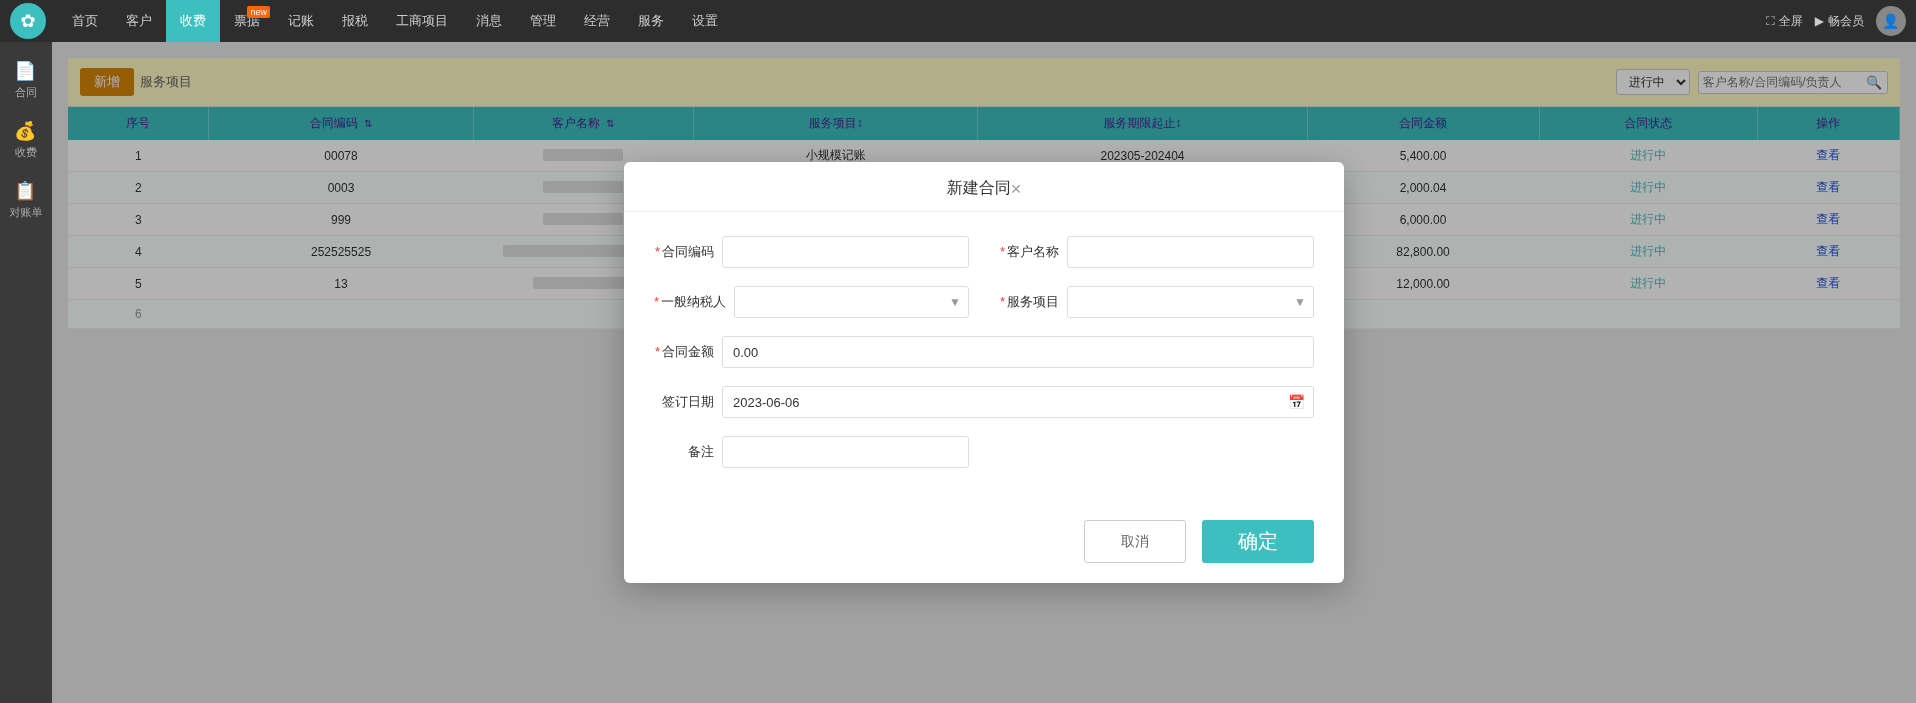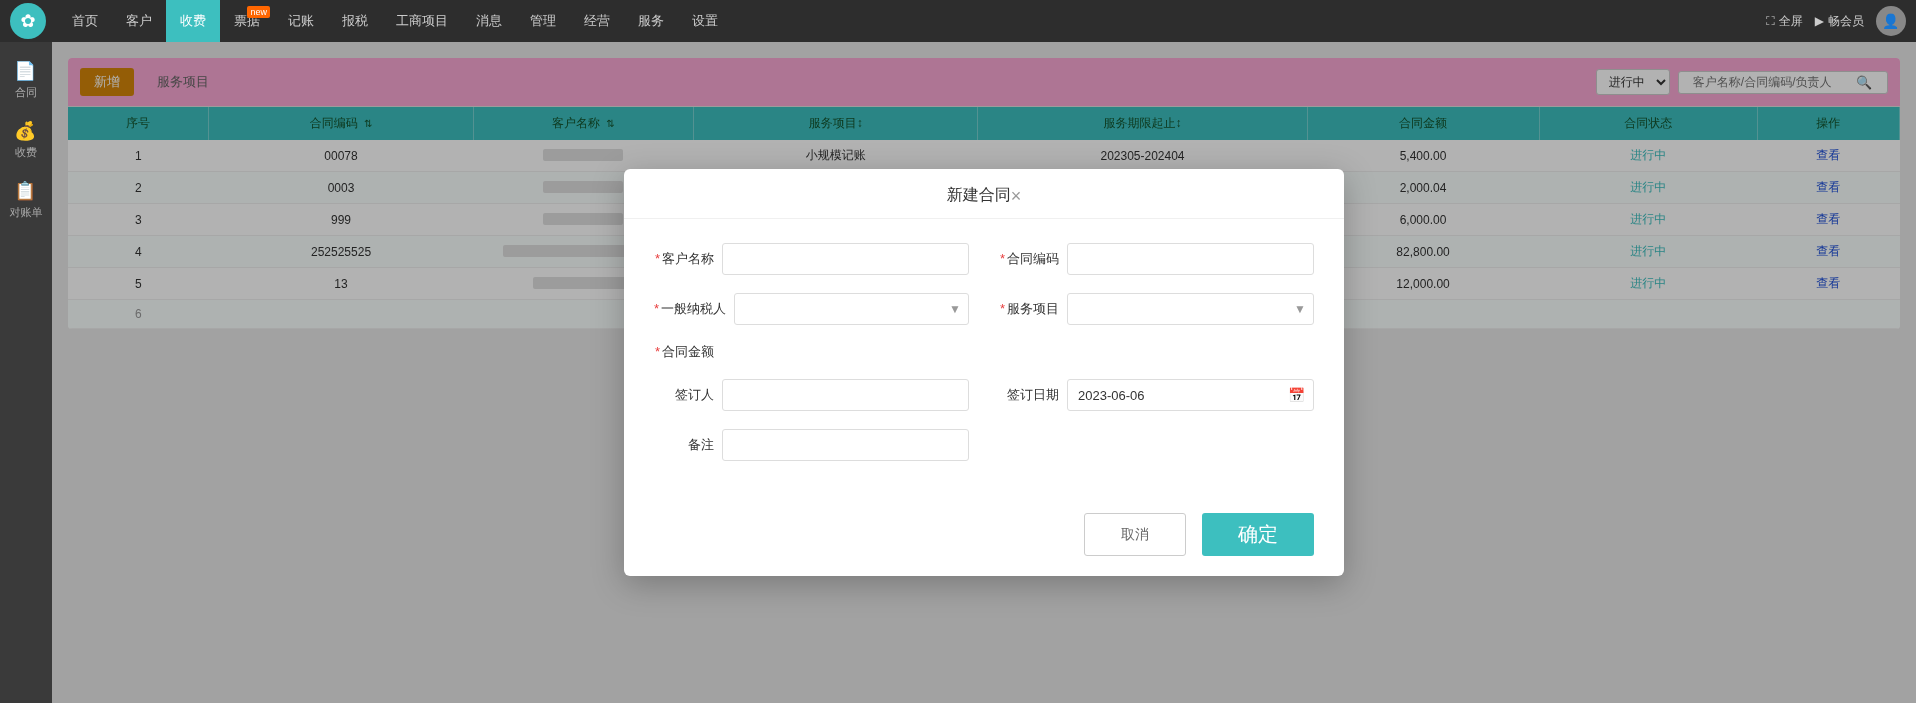--- a/index.html
+++ b/index.html
@@ -51,44 +51,44 @@
     .sidebar-item .sicon { font-size: 18px; }
 
     
     .main { flex: 1; padding: 16px; background: #e8e8e8; position: relative; overflow: hidden; }
 
     
     .contract-area {
       background: white; border-radius: 4px; overflow: hidden;
     }
     .toolbar {
-      display: flex; align-items: center; gap: 23px; padding: 10px 12px;
-      background: #f9a8d4; border-bottom: 1px solid #e0e0e0;
+      display: flex; align-items: center; gap: 6px; padding: 10px 12px;
+      background: #fef9c3; border-bottom: 1px solid #e0e0e0;
     }
     .btn-new {
       background: #d4860a; color: white; border: none; padding: 5px 14px;
       border-radius: 3px; cursor: pointer; font-size: 13px;
     }
     .toolbar-label { color: #666; font-size: 13px; }
     .toolbar-right { margin-left: auto; display: flex; align-items: center; gap: 8px; }
     .status-select {
       border: 1px solid #ccc; border-radius: 3px; padding: 4px 8px;
       font-size: 12px; background: white; color: #333;
     }
     .search-box {
       display: flex; align-items: center;
-      border: 1px solid #ccc; border-radius: 3px; padding: 3px 14px;
+      border: 1px solid #ccc; border-radius: 3px; padding: 3px 4px;
       background: white; gap: 4px;
     }
     .search-box input { border: none; outline: none; font-size: 12px; width: 160px; color: #666; }
 
     
     .contract-table { width: 100%; border-collapse: collapse; }
     .contract-table th {
-      background: #3dbfbf; color: #14532d; padding: 8px 10px;
+      background: #3dbfbf; color: #4c1d95; padding: 8px 10px;
       font-size: 12px; font-weight: normal; text-align: center;
       border-right: 1px solid rgba(255,255,255,0.3);
     }
     .contract-table td {
       padding: 7px 10px; text-align: center; font-size: 12px;
       border-bottom: 1px solid #f0f0f0; color: #333;
     }
     .contract-table tr:nth-child(even) td { background: #f9fffe; }
     .contract-table tr:nth-child(odd) td { background: white; }
     .blurred { color: #ccc; background: #e0e0e0; border-radius: 2px; display: inline-block; min-width: 80px; height: 12px; }
@@ -327,25 +327,25 @@
     <div class="modal-overlay">
       <div class="modal">
         <div class="modal-header">
           <span class="modal-title">新建合同</span>
           <span class="modal-close">×</span>
         </div>
         <div class="modal-body">
 
           <div class="form-row">
             <div class="form-field">
+              <span class="form-label"><span class="required-star">*</span><span>合同编码</span></span>
+              <input class="form-input" type="text" style="">
+            </div>
+            <div class="form-field">
               <span class="form-label"><span class="required-star">*</span><span>客户名称</span></span>
-              <input class="form-input" type="text" style="">
-            </div>
-            <div class="form-field">
-              <span class="form-label"><span class="required-star">*</span><span>合同编码</span></span>
               <input class="form-input" type="text" style="">
             </div>
           </div>
 
           <div class="form-row">
             <div class="form-field">
               <span class="form-label"><span class="required-star">*</span><span>一般纳税人</span></span>
               <div class="form-select-wrap">
                 <input class="form-input" type="text" readonly="" style="">
                 <span class="chevron">▼</span>
@@ -356,28 +356,25 @@
               <div class="form-select-wrap">
                 <input class="form-input" type="text" readonly="" style="">
                 <span class="chevron">▼</span>
               </div>
             </div>
           </div>
 
           <div class="form-row">
             <div class="form-field">
               <span class="form-label"><span class="required-star">*</span><span>合同金额</span></span>
-            </div>
-          </div>
-
-          <div class="form-row">
-            <div class="form-field">
-              <span class="form-label"><span>签订人</span></span>
-              <input class="form-input" type="text" style="">
-            </div>
+              <input class="form-input" type="text" value="0.00" style="">
+            </div>
+          </div>
+
+          <div class="form-row">
             <div class="form-field">
               <span class="form-label"><span>签订日期</span></span>
               <div class="form-date-wrap">
                 <input class="form-input" type="text" value="2023-06-06" style="">
                 <span class="cal-icon">📅</span>
               </div>
             </div>
           </div>
 
           <div class="form-row">

